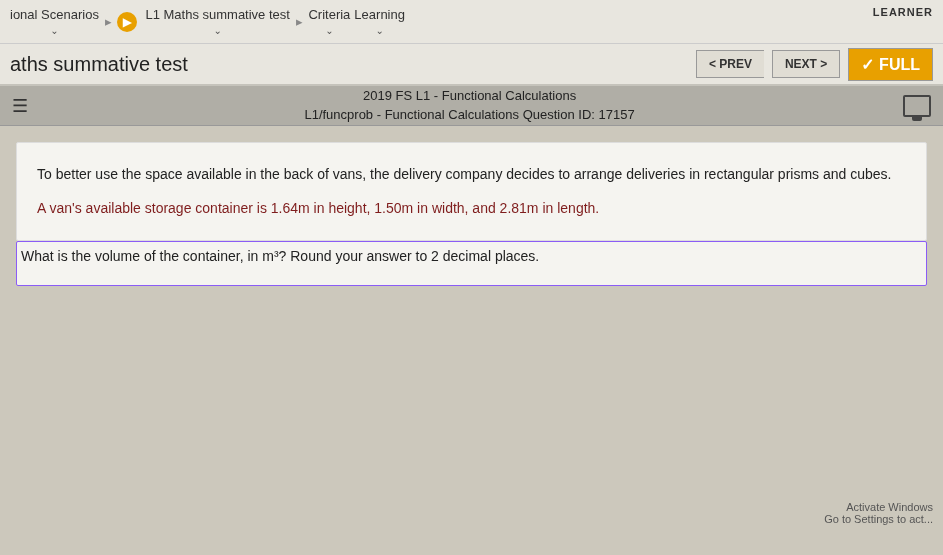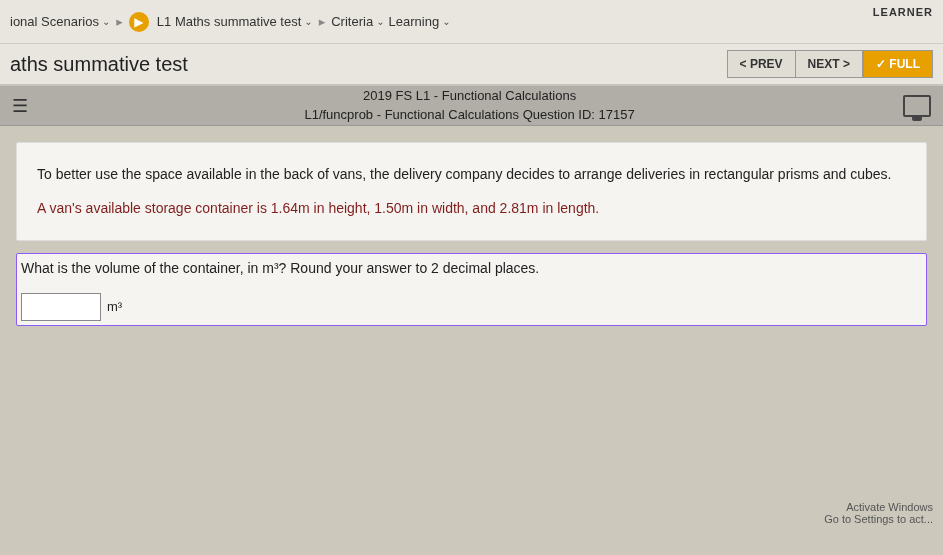--- a/index.html
+++ b/index.html
@@ -39,20 +39,21 @@
       gap: 4px;
       font-size: 13px;
       color: #333;
     }
 
     .nav-item {
       display: flex;
       align-items: center;
       gap: 3px;
       cursor: pointer;
+      flex-direction: column;
     }
 
     .nav-item .chevron {
       font-size: 10px;
       color: #555;
     }
 
     .nav-separator {
       color: #888;
       margin: 0 2px;
@@ -84,40 +85,40 @@
 
     .page-title {
       font-size: 20px;
       font-weight: normal;
       color: #222;
     }
 
     .nav-buttons {
       display: flex;
       align-items: center;
-      gap: 0;
+      gap: 8px;
     }
 
     .btn-prev, .btn-next {
       padding: 6px 12px;
       font-size: 12px;
       font-weight: bold;
       border: 1px solid #999;
       cursor: pointer;
       background: #e0ddd4;
       color: #333;
     }
 
     .btn-prev {
       border-right: none;
     }
 
     .btn-full {
       padding: 6px 12px;
-      font-size: 12px;
+      font-size: 16px;
       font-weight: bold;
       border: 1px solid #999;
       cursor: pointer;
       background: #e8a000;
       color: white;
       text-align: right;
     }
 
     
     .content-toolbar {
@@ -181,21 +182,21 @@
       padding: 16px;
       height: calc(555px - 44px - 42px - 40px);
       overflow: auto;
     }
 
     .question-card {
       background: #f5f4f0;
       border: 1px solid #ddd;
       border-radius: 2px;
       padding: 20px;
-      margin-bottom: 12px;
+      margin-bottom: 0;
     }
 
     .question-text {
       font-size: 14px;
       color: #222;
       line-height: 1.6;
       margin-bottom: 12px;
     }
 
     .question-subtext {
@@ -301,24 +302,20 @@
 
 <div class="main-content">
 
   <div class="question-card">
     <div class="question-text">To better use the space available in the back of vans, the delivery company decides to arrange deliveries in rectangular prisms and cubes.</div>
     <div class="question-subtext">A van's available storage container is 1.64m in height, 1.50m in width, and 2.81m in length.</div>
   </div>
 
   <div class="answer-card">
     <div class="answer-prompt">What is the volume of the container, in m³? Round your answer to 2 decimal places.</div>
-    <div class="answer-input-row">
-      <input class="answer-input" type="text" value="" style="">
-      <span class="unit-label">m³</span>
-    </div>
   </div>
 
 </div>
 
 <div class="activate-windows">
   <div>Activate Windows</div>
   <div>Go to Settings to act...</div>
 </div>
 
 </body></html>

